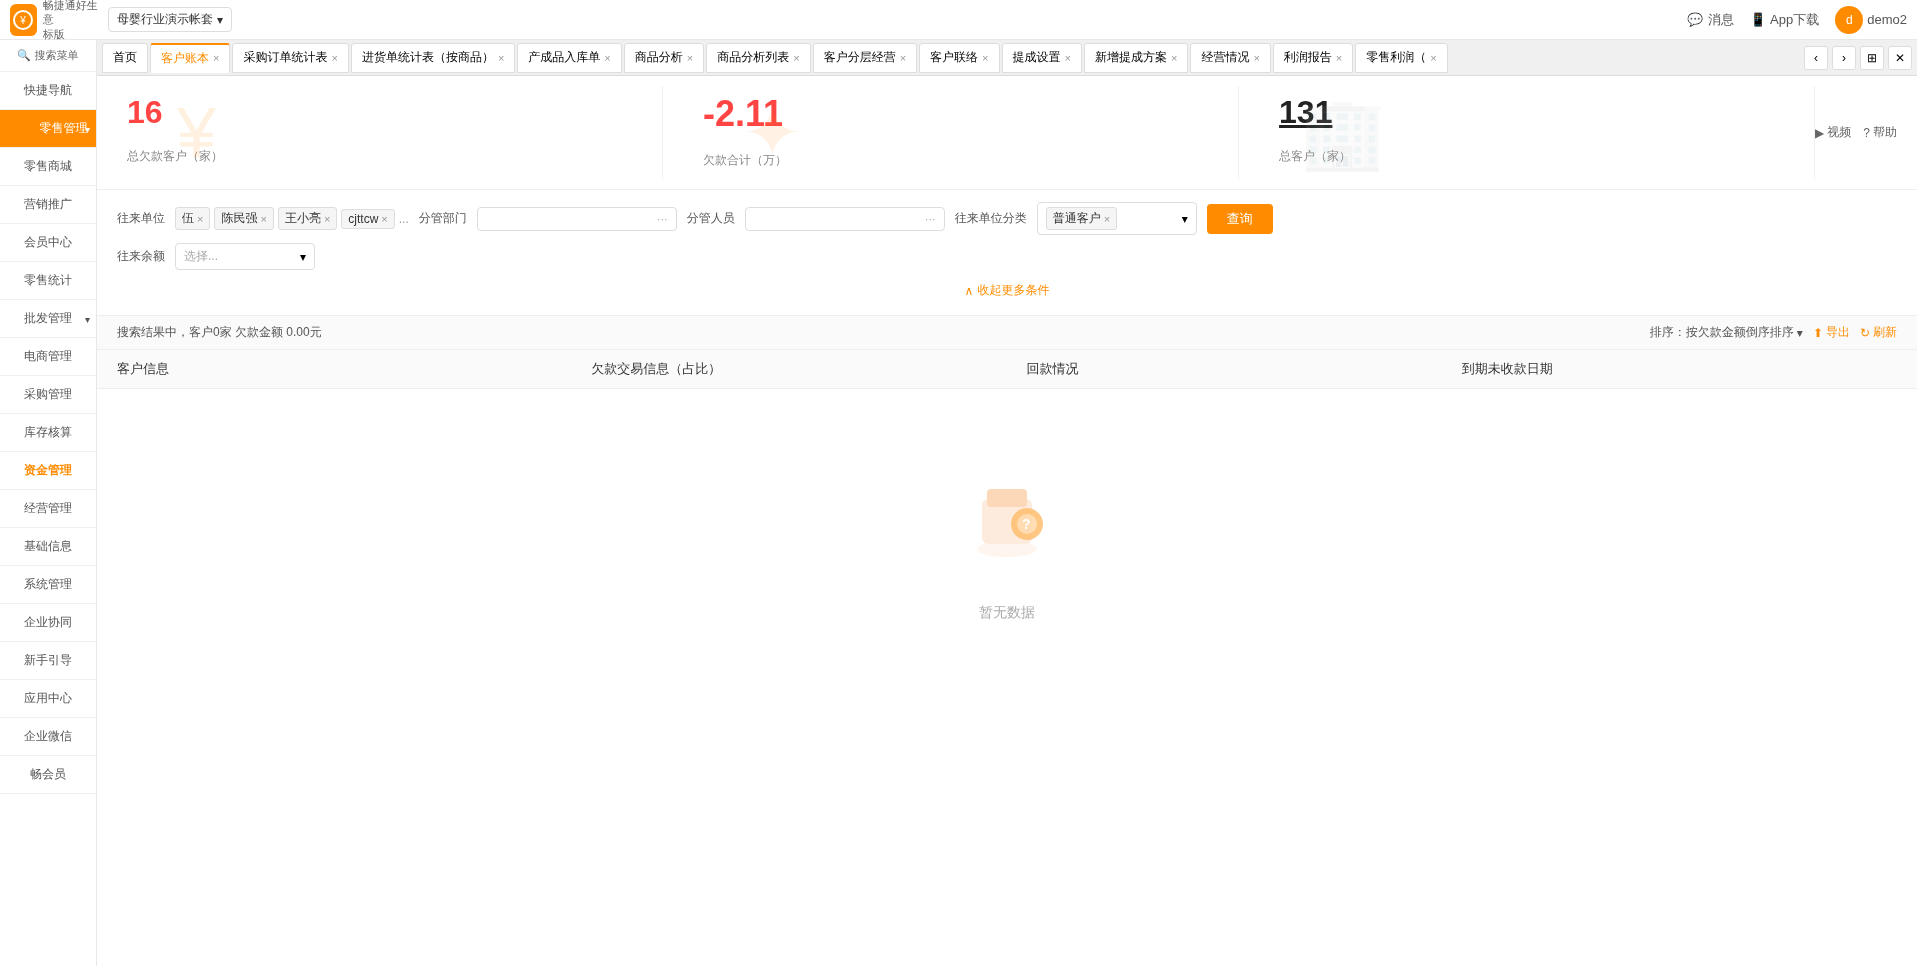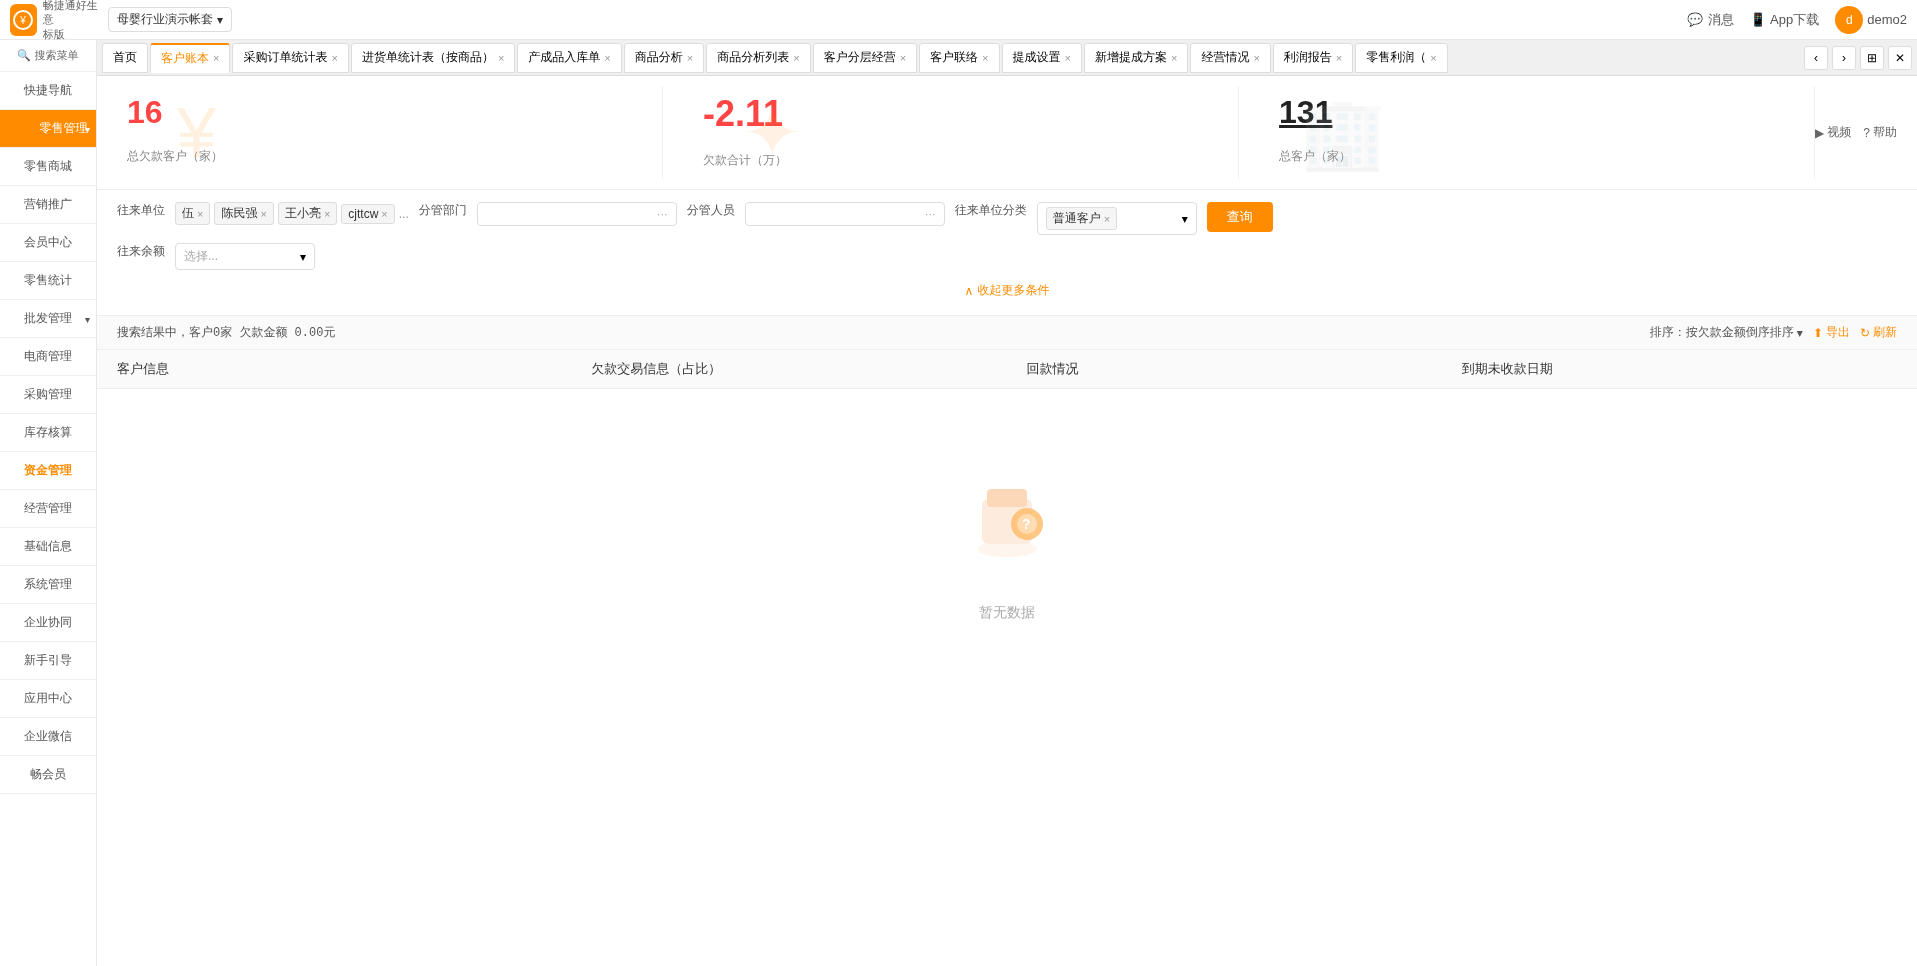--- a/index.html
+++ b/index.html
@@ -38,35 +38,35 @@
     .stat-block:first-child { padding-left: 10px; }
     .stat-block:last-child { border-right: none; }
     .stat-value { font-size: 32px; font-weight: bold; color: #ff4444; line-height: 1; }
     .stat-value.black { color: #222; text-decoration: underline; }
     .stat-label { font-size: 12px; color: #888; margin-top: 20px; }
     .stat-actions { margin-left: auto; display: flex; align-items: center; gap: 12px; font-size: 12px; color: #666; }
     .stat-action { display: flex; align-items: center; gap: 3px; cursor: pointer; }
 
     
     .filter-area { padding: 12px 20px; background: #fff; border-bottom: 1px solid #eee; }
-    .filter-row { display: flex; align-items: flex-start; gap: 10px; margin-bottom: 8px; flex-wrap: wrap; }
+    .filter-row { display: flex; align-items: center; gap: 10px; margin-bottom: 8px; flex-wrap: wrap; }
     .filter-label { font-size: 12px; color: #555; white-space: nowrap; }
     .filter-tags { display: flex; align-items: center; gap: 4px; flex-wrap: wrap; }
     .filter-tag { display: flex; align-items: center; gap: 3px; background: #f5f5f5; border: 1px solid #ddd; border-radius: 3px; padding: 2px 6px; font-size: 12px; color: #333; }
     .filter-tag-close { cursor: pointer; color: #999; font-size: 11px; }
     .filter-more { color: #999; font-size: 12px; cursor: pointer; }
     .filter-select { display: flex; align-items: center; gap: 4px; border: 1px solid #ddd; border-radius: 4px; padding: 4px 8px; font-size: 12px; min-width: 120px; cursor: pointer; }
     .filter-select-wide { min-width: 200px; }
     .collapse-btn { display: flex; align-items: center; gap: 4px; color: #ff8c00; font-size: 12px; cursor: pointer; border: none; background: none; }
     .filter-collapse-row { display: flex; justify-content: center; padding: 4px 0; }
     .query-btn { background: #ff8c00; color: white; border: none; border-radius: 4px; padding: 6px 20px; font-size: 13px; cursor: pointer; }
 
     
     .results-bar { display: flex; align-items: center; justify-content: space-between; padding: 8px 20px; background: #fafafa; border-bottom: 1px solid #eee; }
-    .results-info { font-size: 12px; color: #555; font-family: Liberation Mono, monospace; }
+    .results-info { font-size: 12px; color: #555; }
     .results-actions { display: flex; align-items: center; gap: 10px; font-size: 12px; color: #555; }
     .sort-select { display: flex; align-items: center; gap: 3px; cursor: pointer; }
     .result-action-btn { display: flex; align-items: center; gap: 3px; cursor: pointer; color: #ff8c00; }
 
     
     .data-table { width: 100%; }
     .table-header { display: flex; background: #fafafa; border-bottom: 1px solid #eee; padding: 10px 20px; }
     .col-customer { flex: 3; font-size: 13px; color: #333; font-weight: 500; }
     .col-debt { flex: 3; font-size: 13px; color: #333; font-weight: 500; margin-left: 39px; }
     .col-repay { flex: 3; font-size: 13px; color: #333; font-weight: 500; }

